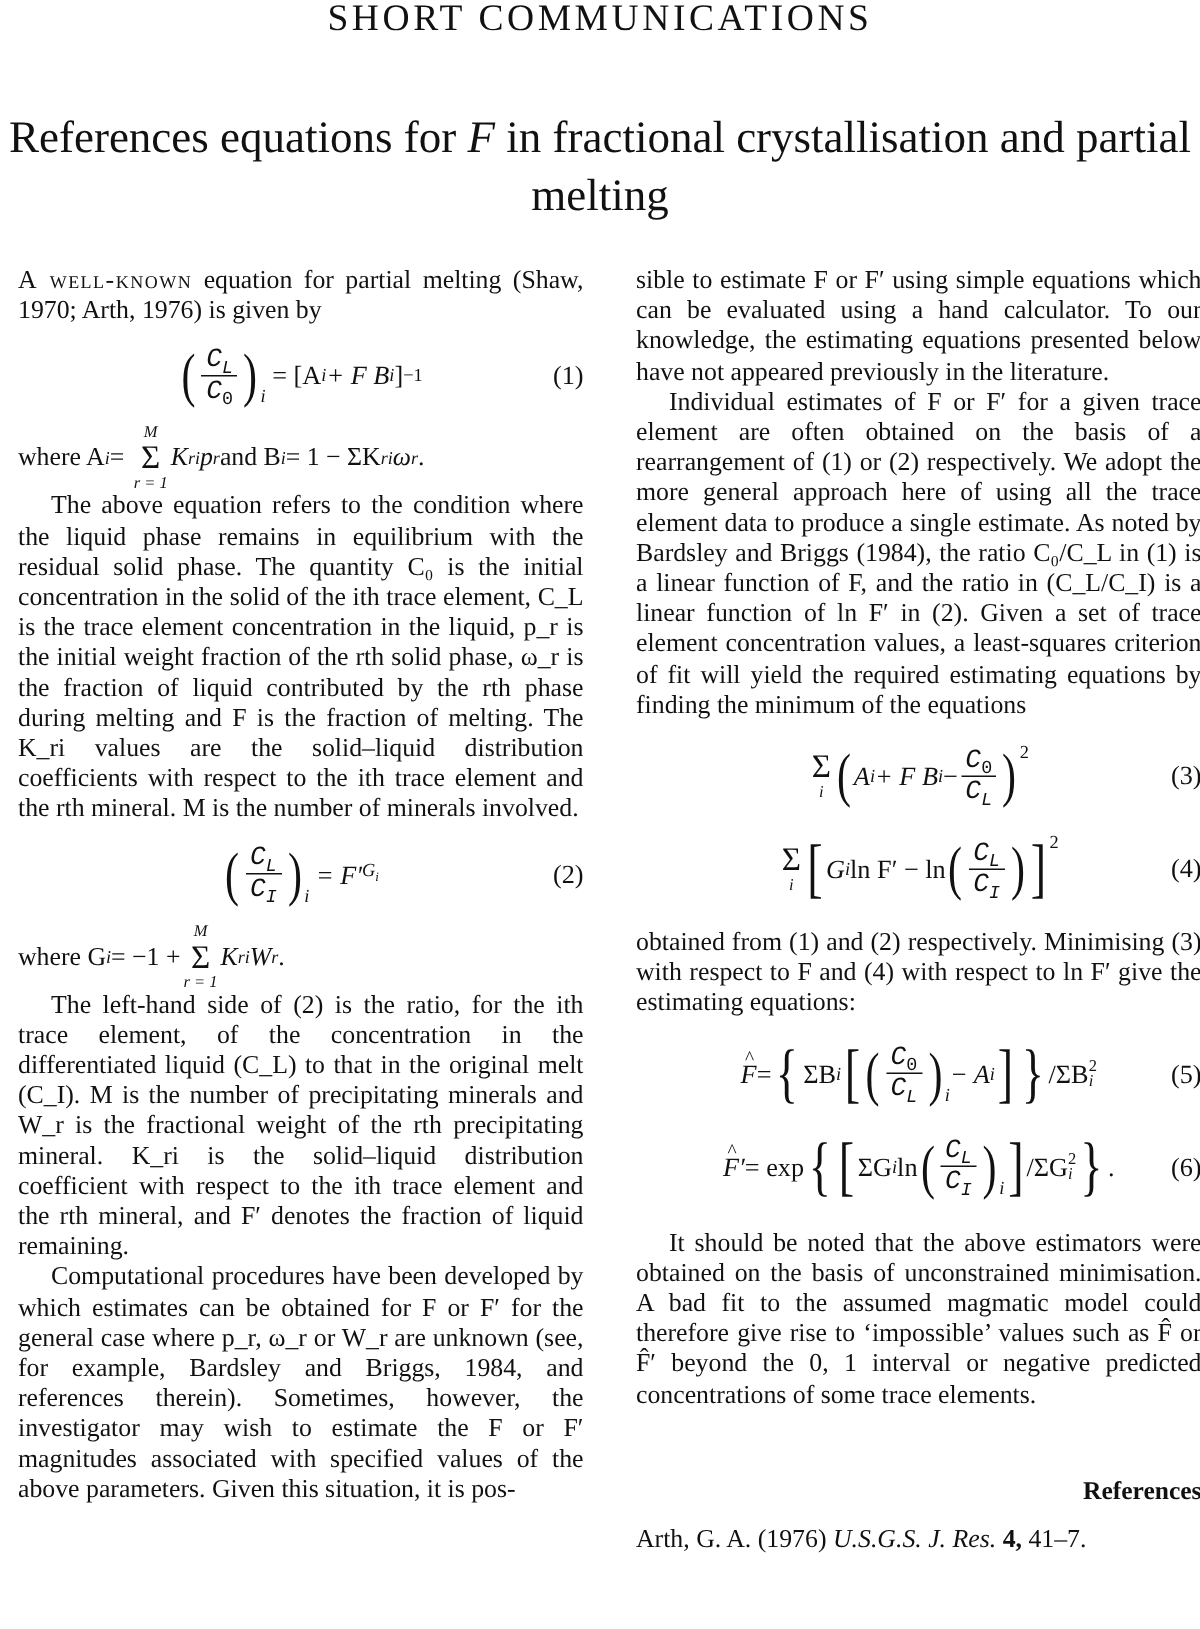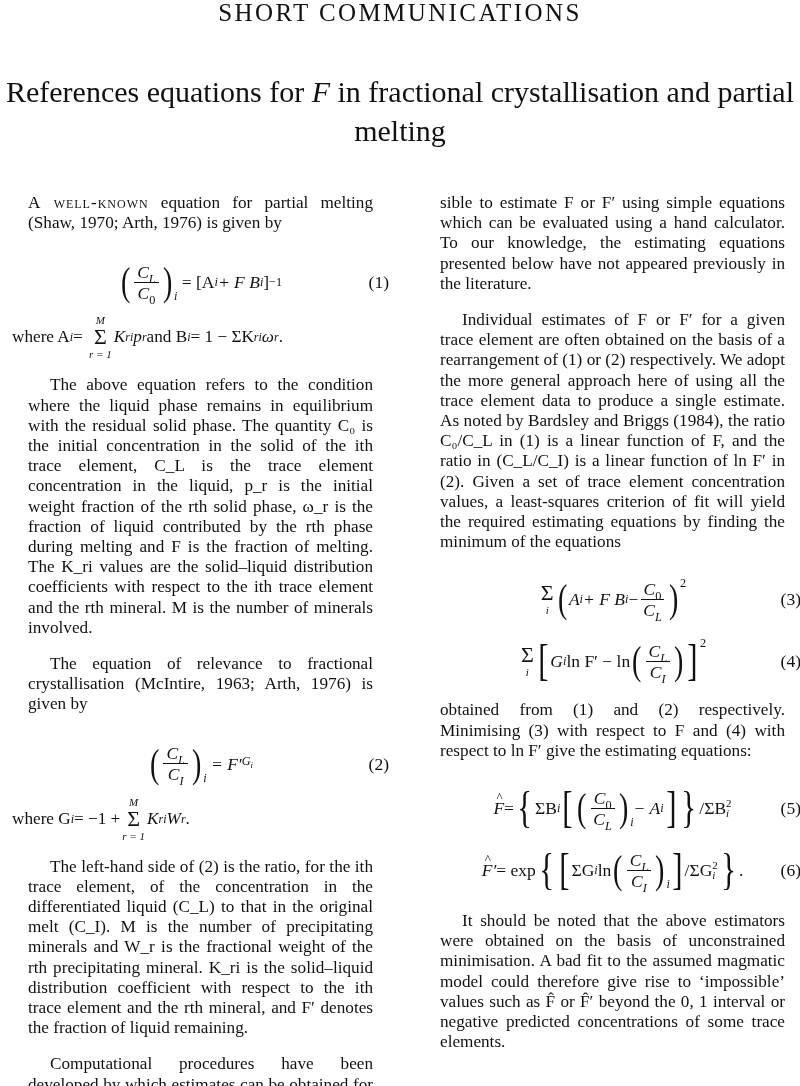--- a/index.html
+++ b/index.html
@@ -15,32 +15,32 @@
   .title {
     position: absolute; top: 72px; left: 0; width: 800px; text-align: center;
     font-size: 30px; line-height: 39px;
   }
   .col {
     position: absolute; top: 177px; width: 377px;
     font-size: 17.2px; line-height: 20.2px; text-align: justify;
   }
   .col.left { left: 12px; }
   .col.right { left: 424px; }
-  .col p { margin: 16px; text-indent: 0; }
+  .col p { margin: 0; text-indent: 0; }
   .col p.ind { text-indent: 22px; }
   .sc { font-variant: small-caps; letter-spacing: 1px; }
   i { font-style: italic; }
   sub, sup { font-size: 70%; line-height: 0; }
   
   .eq {
     position: relative; height: 60px; display: flex; align-items: center;
     justify-content: center; font-size: 17.5px;
   }
   .eq .num { position: absolute; right: 0; top: 50%; transform: translateY(-50%); }
-  .frac { display: inline-flex; flex-direction: column; align-items: center; vertical-align: middle; margin: 0 2px; }
+  .frac { display: inline-flex; flex-direction: column; align-items: center; vertical-align: middle; margin: 0 2px; font-family: Liberation Mono, monospace; }
   .frac .n { border-bottom: 1px solid #111; padding: 0 3px; line-height: 20px; }
   .frac .d { line-height: 20px; padding: 0 3px; }
   .paren { font-size: 40px; line-height: 40px; font-weight: 100; transform: scaleX(0.7); display: inline-block; }
   .br { font-size: 44px; line-height: 44px; font-weight: 100; display: inline-block; transform: scaleX(0.7); }
   .sumop { display: inline-flex; flex-direction: column; align-items: center; vertical-align: middle; line-height: 12px; margin: 0 2px; }
   .sumop .big { font-size: 22px; line-height: 22px; }
   .sumop .lim { font-size: 11px; font-style: italic; }
   .where-line { display: flex; align-items: center; height: 44px; }
   .refs-head {
     text-align: right; font-weight: bold; font-size: 17px; margin-top: 44px; margin-bottom: 12px;
@@ -79,21 +79,20 @@
       <span class="lim">M</span>
       <span class="big">Σ</span>
       <span class="lim">r = 1</span>
     </span>
     <i> K</i><sub><i>ri</i></sub><i>p</i><sub><i>r</i></sub>
     <span> and B</span><sub><i>i</i></sub>
     <span> = 1 − ΣK</span><sub><i>ri</i></sub><i>ω</i><sub><i>r</i></sub><span>.</span>
   </div>
 
   <p class="ind">The above equation refers to the condition where the liquid phase remains in equilibrium with the residual solid phase. The quantity C₀ is the initial concentration in the solid of the ith trace element, C_L is the trace element concentration in the liquid, p_r is the initial weight fraction of the rth solid phase, ω_r is the fraction of liquid contributed by the rth phase during melting and F is the fraction of melting. The K_ri values are the solid–liquid distribution coefficients with respect to the ith trace element and the rth mineral. M is the number of minerals involved.</p>
-  <p class="ind">The equation of relevance to fractional crystallisation (McIntire, 1963; Arth, 1976) is given by</p>
 
   <div class="eq" style="height:66px;">
     <span class="paren">(</span>
     <span class="frac">
       <span class="n"><i>C</i><sub><i>L</i></sub></span>
       <span class="d"><i>C</i><sub><i>I</i></sub></span>
     </span>
     <span class="paren">)</span><sub style="position:relative;top:14px;"><i>i</i></sub>
     &nbsp;<i>= F′</i><sup><i>G</i><sub><i>i</i></sub></sup>
     <span class="num">(2)</span>

